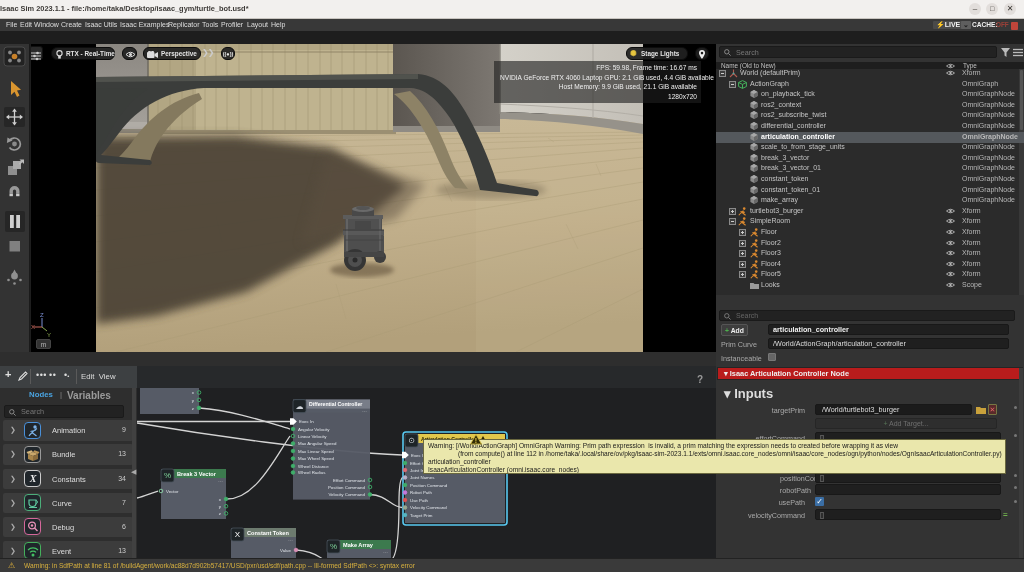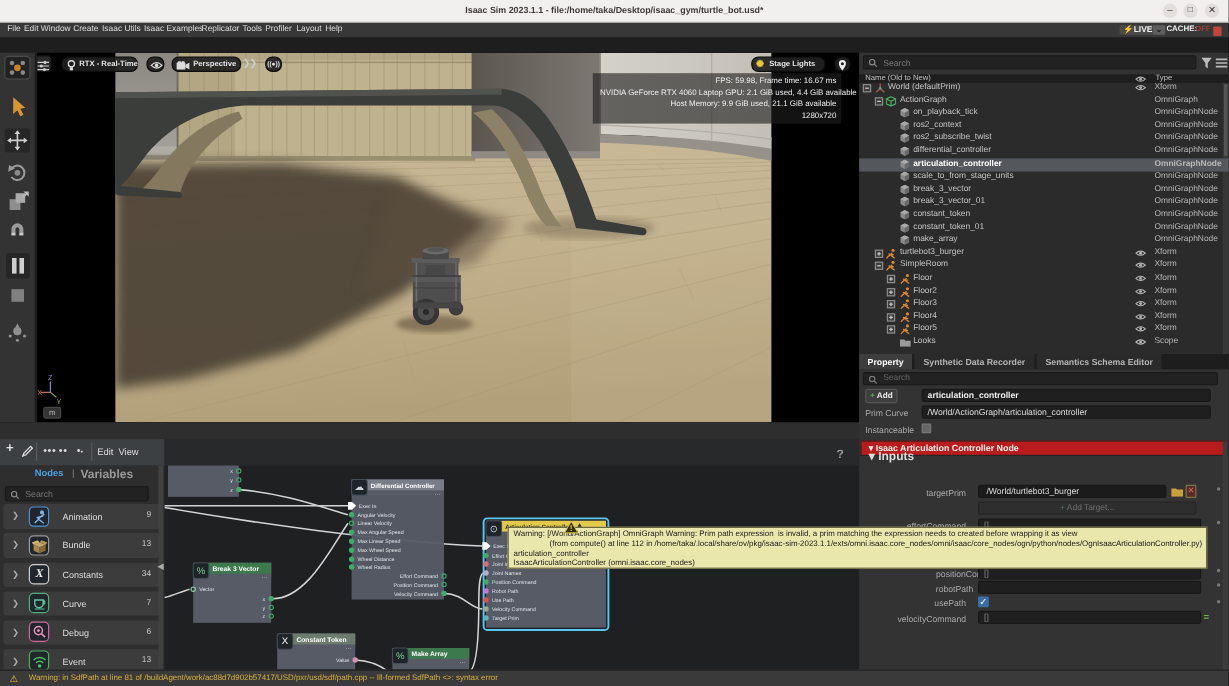--- a/index.html
+++ b/index.html
@@ -1,20 +1,20 @@
 <!DOCTYPE html>
 <html><head><meta charset="utf-8">
 <style>
 *{margin:0;padding:0;box-sizing:border-box}
 html,body{width:1024px;height:572px;overflow:hidden;background:#000;
 font-family:"Liberation Sans",sans-serif;-webkit-font-smoothing:antialiased}
 #root{position:relative;width:1024px;height:572px;background:#1e1e1e}
 
 .titlebar{position:absolute;left:0;top:0;width:1024px;height:19px;background:#f2f0ee;border-bottom:1px solid #c9c5c0}
-.titlebar .t{position:absolute;left:0;right:0;top:4px;text-align:center;font-size:7.4px;font-weight:bold;color:#3d3a37}
+.titlebar .t{position:absolute;left:0;right:0;top:4px;font-size:7.4px;font-weight:bold;color:#3d3a37}
 .winbtn{position:absolute;top:3px;width:12px;height:12px;border-radius:50%;background:#e2dedb;color:#3a3632;font-size:8px;line-height:12px;text-align:center}
 
 .menubar{position:absolute;left:0;top:19px;width:1024px;height:12px;background:#383838;color:#dedede;font-size:7px}
 .menubar span.mi{position:absolute;top:2px}
 
 .tabrow{position:absolute;left:0;top:31px;width:1024px;height:13px;background:#1d1d1d}
 .tab{position:absolute;top:0;height:13px;font-size:7.2px;color:#b5b5b5;text-align:center;line-height:13px;background:#2a2a2a;font-weight:bold}
 .tab.on{background:#3d3d3d;color:#fff}
 
 .lefttools{position:absolute;left:0;top:44px;width:30px;height:308px;background:#333333;border-right:1px solid #1a1a1a}
@@ -598,41 +598,36 @@
             <span class="nm" style="left:45px">Looks</span>
             <svg class="eye" width="9" height="6" viewBox="0 0 9 6">
               <path d="M0.5,3 Q4.5,-0.5 8.5,3 Q4.5,6.5 0.5,3Z" fill="none" stroke="#b5b5b5" stroke-width="0.9"></path>
               <circle cx="4.5" cy="3" r="1.2" fill="#b5b5b5"></circle>
             </svg>
             <span class="ty">Scope</span>
           </div>
     </div>
   </div>
 
-  <div style="position:absolute;left:0;top:251px;width:308px;height:13px;background:#1d1d1d">
-    <div class="tab on" style="left:0px;width:44px;font-size:7.3px">Property</div>
-    <div class="tab" style="left:46px;width:100px;font-size:7.3px">Synthetic Data Recorder</div>
-    <div class="tab" style="left:148px;width:104px;font-size:7.3px">Semantics Schema Editor</div>
-  </div>
 
   <div style="position:absolute;left:0;top:264px;width:308px;height:252px;background:#333">
     <div style="position:absolute;left:3px;top:2px;width:296px;height:11px;background:#222;border:1px solid #1a1a1a;border-radius:2px;color:#666;font-size:7px;line-height:10px;padding-left:16px">Search
       <svg width="7" height="7" viewBox="0 0 7 7" style="position:absolute;left:4px;top:2px">
             <circle cx="2.8" cy="2.8" r="2.2" fill="none" stroke="#777" stroke-width="1"></circle>
             <line x1="4.5" y1="4.5" x2="6.6" y2="6.6" stroke="#777" stroke-width="1"></line>
           </svg>
     </div>
     <div style="position:absolute;left:5px;top:16px;width:27px;height:12px;background:#3e3e3e;border:1px solid #555;border-radius:2px;color:#eee;font-size:6.8px;font-weight:bold;line-height:11px;text-align:center"><span style="color:#4cae4c">+</span> Add</div>
     <div class="pfield" style="left:52px;top:16px;width:241px;font-weight:bold;color:#eee">articulation_controller</div>
     <div class="plabel" style="left:5px;top:32px;width:50px;text-align:left">Prim Curve</div>
     <div class="pfield" style="left:52px;top:30px;width:241px">/World/ActionGraph/articulation_controller</div>
     <div class="plabel" style="left:5px;top:46px;width:60px;text-align:left">Instanceable</div>
     <div style="position:absolute;left:52px;top:45px;width:8px;height:8px;background:#666;border:1px solid #777;border-radius:1px"></div>
     <div class="sect" style="left:1px;top:59px;width:306px"><span style="margin-left:6px">▾ Isaac Articulation Controller Node</span></div>
-    <div style="position:absolute;left:8px;top:66px;color:#ddd;font-size:10px;font-weight:bold">▾ Inputs</div>
+    <div style="position:absolute;left:8px;top:78px;color:#ddd;font-size:13px;font-weight:bold">▾ Inputs</div>
     <div class="plabel" style="left:0px;top:98px;width:89px">targetPrim</div>
     <div class="pfield" style="left:99px;top:96px;width:157px;background:#1b1b1b">&nbsp;/World/turtlebot3_burger</div>
     <svg width="10" height="8" viewBox="0 0 10 8" style="position:absolute;left:260px;top:98px">
           <path d="M0,1 H4 L5,2 H10 V8 H0Z" fill="#c9a13b"></path>
         </svg>
     <div style="position:absolute;left:272px;top:96px;width:9px;height:11px;background:#5a2a2a;border:1px solid #774;border-radius:1px;color:#d66;font-size:7px;text-align:center;line-height:10px">✕</div>
     <div style="position:absolute;left:99px;top:110px;width:182px;height:11px;background:#2e2e2e;border:1px solid #262626;border-radius:2px;color:#6f6f6f;font-size:7px;text-align:center;line-height:10px"><span style="color:#577457">+</span> Add Target...</div>
     <div class="plabel" style="left:0px;top:126px;width:89px">effortCommand</div>
     <div class="pfield" style="left:99px;top:124px;width:186px;color:#888">[]</div>
     <div class="plabel" style="left:16px;top:166px;width:106px">positionCommand</div>

